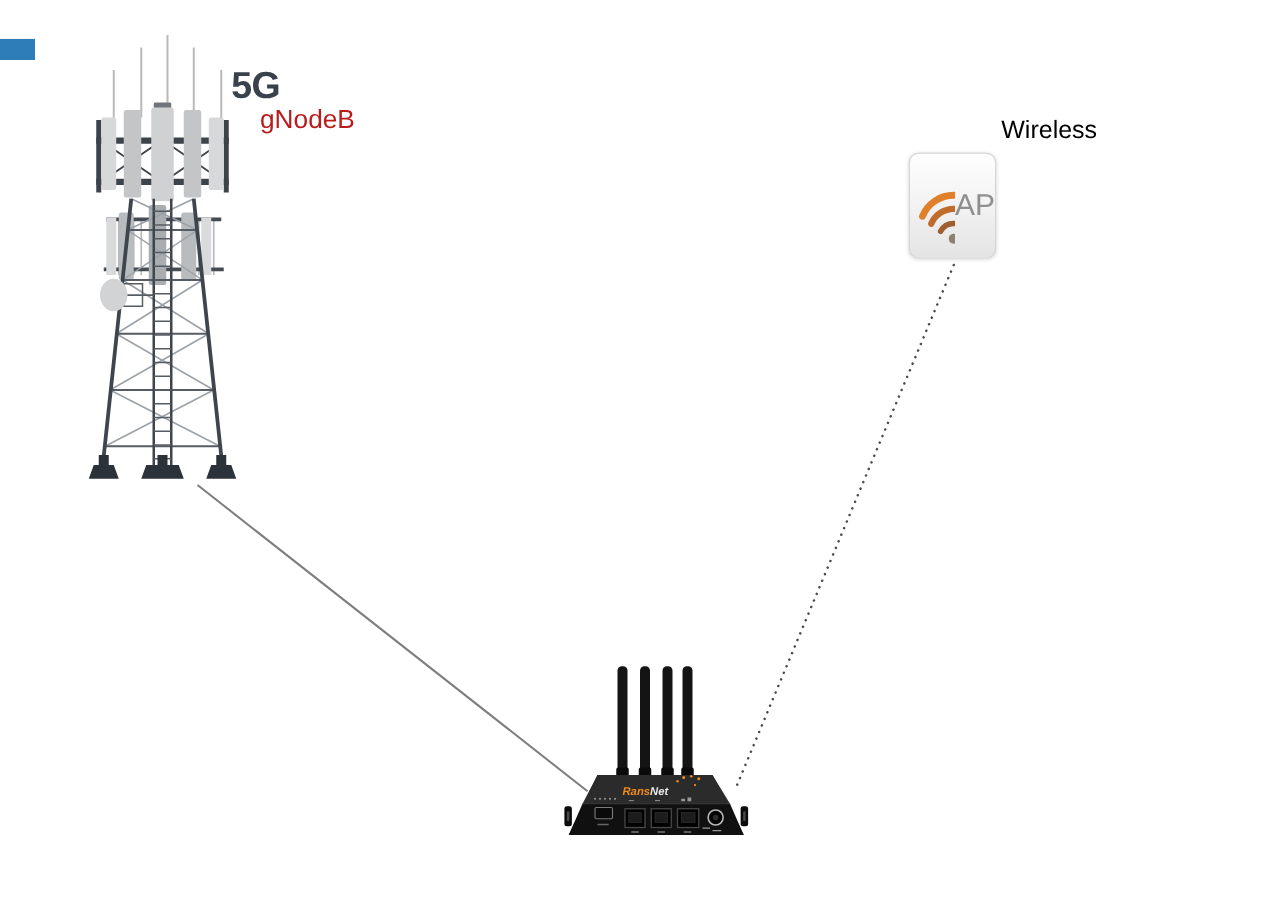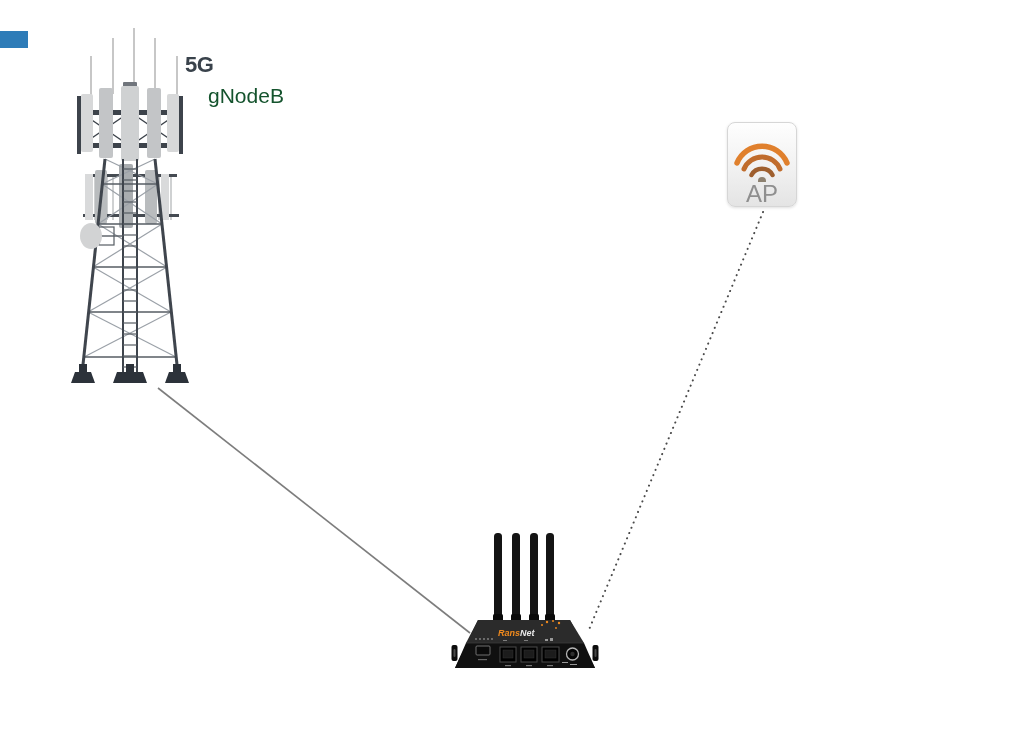--- a/index.html
+++ b/index.html
@@ -1,25 +1,25 @@
 <!DOCTYPE html>
 <html><head>
 <meta charset="utf-8">
 <style>
   html,body{margin:0;padding:0;}
   body{font-family:"Liberation Sans",sans-serif;background:#ffffff;}
   .canvas{position:relative;width:1024px;height:733px;background:#ffffff;overflow:hidden;}
   .abs{position:absolute;}
-  .label-5g{left:185px;top:52px;font-size:22px;font-weight:700;color:#39424b;letter-spacing:-0.5px;}
-  .label-gnodeb{left:208px;top:84px;font-size:21px;color:#14532d;}
+  .label-5g{left:185px;top:52px;font-size:30px;font-weight:700;color:#39424b;letter-spacing:-0.5px;}
+  .label-gnodeb{left:208px;top:84px;font-size:21px;color:#b91c1c;}
   .label-wap{left:801px;top:90px;font-size:20px;color:#000;line-height:28px;}
   .ap-box{left:727px;top:122px;width:70px;height:85px;border-radius:8px;
           background:linear-gradient(180deg,#fefefe 0%,#f1f1f1 55%,#e4e4e4 100%);
           border:1px solid #d6d6d6;box-shadow:0 1px 3px rgba(0,0,0,.13);
-          display:flex;flex-direction:column;align-items:center;box-sizing:border-box;}
+          display:flex;flex-direction:row;align-items:center;box-sizing:border-box;}
   .ap-box .wifi{margin-top:6px;}
   .ap-box .ap-text{font-size:24px;color:#8f8f8f;line-height:24px;margin-top:0px;}
   svg text{font-family:"Liberation Sans",sans-serif;}
   .links-layer{left:0;top:0;pointer-events:none;}
 </style>
 </head>
 <body>
 
 <div class="canvas">
 
@@ -156,20 +156,21 @@
     <svg class="wifi" width="70" height="58">
       <path d="M 10 34 A 27 27 0 0 1 60 34" fill="none" stroke-width="5.5" stroke-linecap="round" stroke="#e0802d"></path>
       <path d="M 17 40 A 19.5 19.5 0 0 1 53 40" fill="none" stroke-width="5" stroke-linecap="round" stroke="#c06c2c"></path>
       <path d="M 24.5 46 A 12 12 0 0 1 45.5 46" fill="none" stroke-width="4.5" stroke-linecap="round" stroke="#9f5f2e"></path>
       <circle cx="35" cy="52" r="4" fill="#8d8170"></circle>
     </svg>
     <div class="ap-text">AP</div>
   </div>
 
   <div class="abs label-wap">
+    <div>Wireless</div>
   </div>
 
   <svg class="abs" style="left:450px;top:528px;" width="150" height="145" viewBox="0 0 150 145">
 
     <g>
       <rect x="44" y="5" width="8" height="87" rx="3.5" fill="#141414"></rect>
       <rect x="62" y="5" width="8" height="87" rx="3.5" fill="#141414"></rect>
       <rect x="80" y="5" width="8" height="87" rx="3.5" fill="#141414"></rect>
       <rect x="96" y="5" width="8" height="87" rx="3.5" fill="#141414"></rect>
       <rect x="43" y="86" width="10" height="10" rx="1.5" fill="#0a0a0a"></rect>

